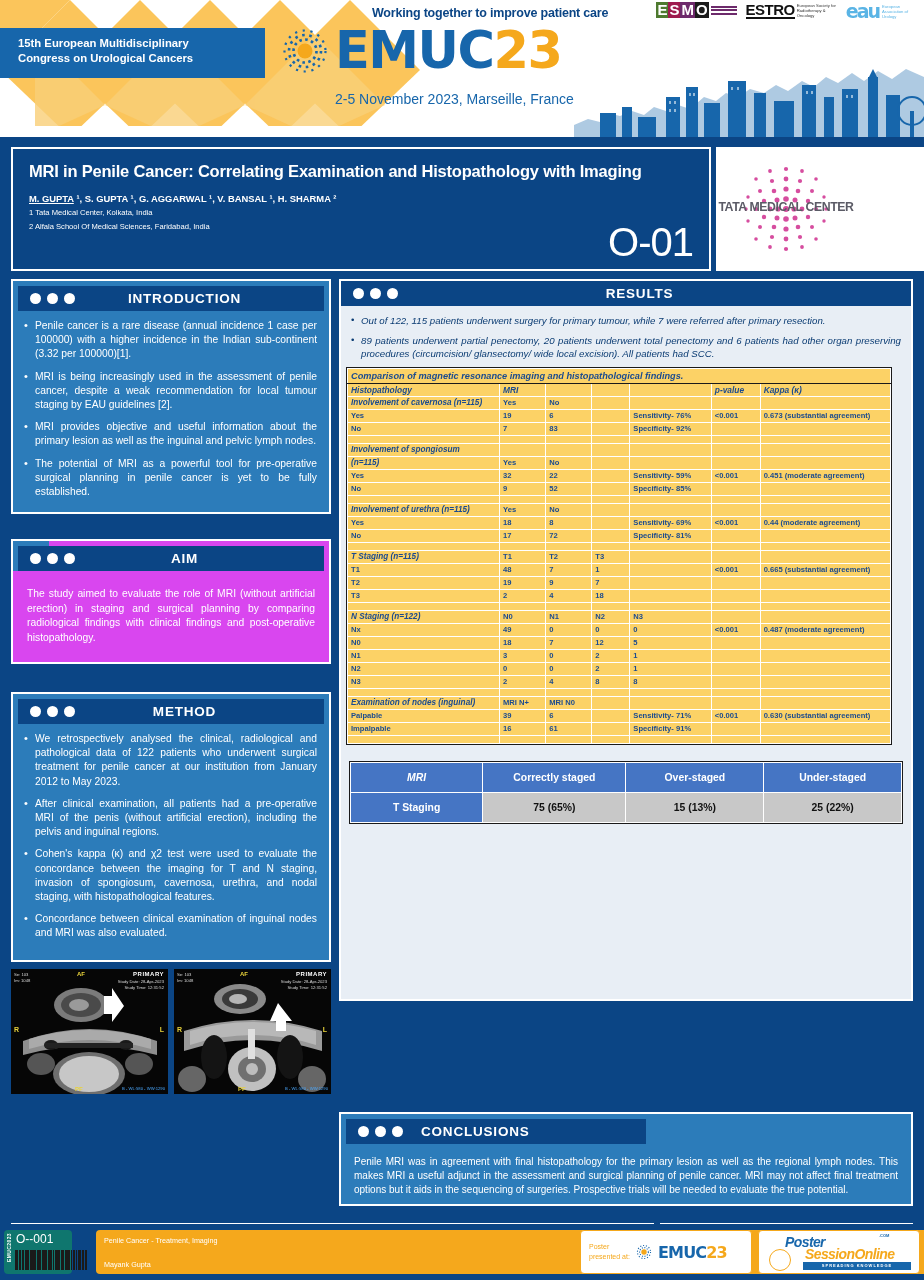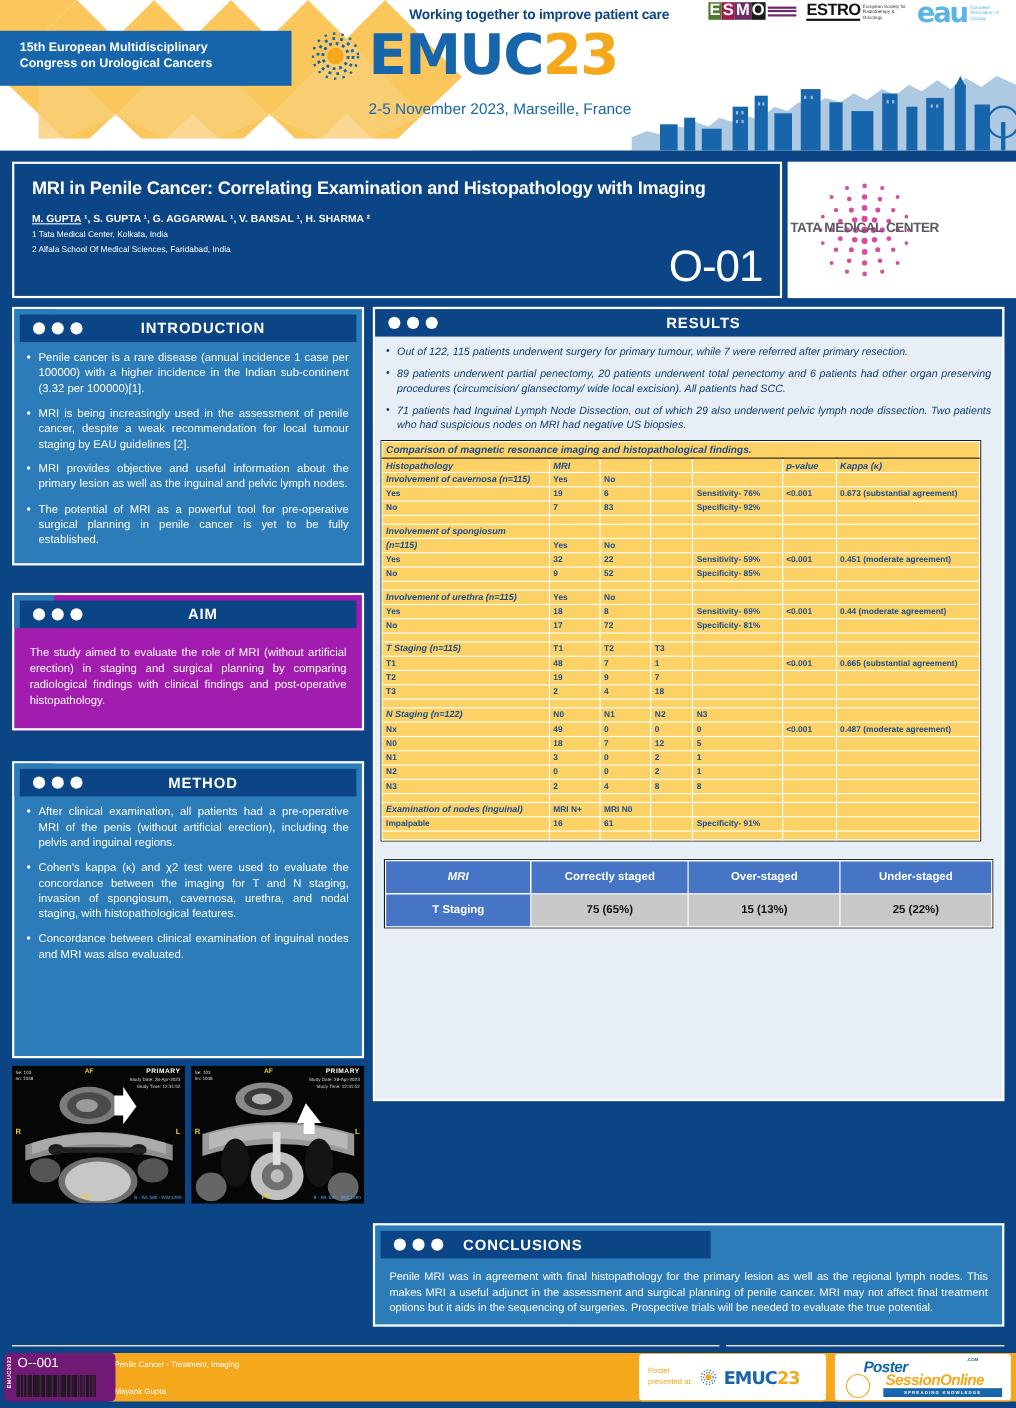--- a/index.html
+++ b/index.html
@@ -30,21 +30,21 @@
   .esmo-word span {
     font-size:15px; font-weight:900; color:#fff; line-height:16px;
     padding:0 1px; font-family:"Liberation Sans", sans-serif;
   }
   .esmo-lines { display:flex; flex-direction:column; gap:1.5px; }
   .esmo-lines i { display:block; width:26px; height:2px; background:#6d2a6b; }
   .logo-estro { display:flex; align-items:center; gap:2px; }
   .estro-word { font-size:15px; font-weight:900; color:#111; letter-spacing:-0.5px; border-bottom:2px solid #111; line-height:15px;}
   .estro-sub { font-size:4.2px; color:#333; line-height:5px; width:40px; }
   .logo-eau { display:flex; align-items:center; gap:3px; }
-  .eau-word { font-size:25px; font-weight:900; color:#5ab4e5; letter-spacing:-2px; line-height:19px; font-family:"DejaVu Sans", sans-serif;}
+  .eau-word { font-size:19px; font-weight:900; color:#5ab4e5; letter-spacing:-2px; line-height:19px; font-family:"DejaVu Sans", sans-serif;}
   .eau-sub { font-size:4.2px; color:#5ab4e5; line-height:5px; width:34px; }
 
   .congress-tab {
     position:absolute; left:0; top:28px;
     width:265px; height:50px;
     background:#1766ab;
     color:#fff;
     padding:8px 0 0 18px;
     font-size:11.3px; font-weight:bold; line-height:15px;
     z-index:4;
@@ -98,21 +98,21 @@
     position:relative;
   }
   .sec-head .dots { display:flex; gap:6px; margin-left:12px; }
   .sec-head .dots i { width:11px; height:11px; border-radius:50%; background:#fff; display:block; }
   .sec-head .t {
     flex:1; text-align:center; color:#fff; font-weight:bold; font-size:13.5px;
     letter-spacing:0.8px; margin-right:30px;
   }
 
   .introbox { left:11px; top:142px; width:320px; height:235px; border:2px solid #fff; background:#2c7cba; }
-  .aimbox   { left:11px; top:402px; width:320px; height:125px; border:2px solid #fff; background:#a21caf; }
+  .aimbox   { left:11px; top:402px; width:320px; height:125px; border:2px solid #fff; background:#d946ef; }
   .methbox  { left:11px; top:555px; width:320px; height:270px; border:2px solid #fff; background:#2c7cba; }
 
   .sec-head-inset { margin:5px 5px 0 5px; width:calc(100% - 10px); }
   .inset-blue { position:absolute; left:0; top:0; width:36px; height:30px; background:#2c7cba; }
 
   ul.blist { list-style:none; padding:8px 12px 0 10px; }
   ul.blist li {
     font-size:10.3px; line-height:14.2px; color:#fff; margin-bottom:8px;
     padding-left:12px; position:relative; text-align:justify;
   }
@@ -179,22 +179,22 @@
   .contactbox { position:absolute; left:660px; top:1086px; width:253px; height:128px; border:2px solid #fff; background:#f5a81c; }
   .contact-head { background:#0b4585; height:24px; display:flex; align-items:center; margin:4px 4px 0 4px; padding-left:9px; }
   .contact-head i { width:11px; height:11px; border-radius:50%; background:#fff; display:block; margin-right:7px; }
   .contact-head span { color:#fff; font-weight:bold; font-size:12.2px; letter-spacing:0.4px; }
   .contact-body { padding:11px 12px 0 12px; }
   .contact-body p { font-size:9.6px; color:#fff; line-height:20px; }
 
   
   .footer { position:absolute; left:0; top:1224px; width:924px; height:56px; background:#0b4585; }
   .f-code {
-    position:absolute; left:4px; top:6px; width:101px; height:44px;
-    background:#701a75; border-radius:4px;padding-left:19px;
+    position:absolute; left:4px; top:6px; width:68px; height:44px;
+    background:#0f766e; border-radius:4px;padding-left:19px;
   }
   .f-code .vert {
     position:absolute; left:2px; top:3px; font-size:5px; color:#fff; font-weight:bold;
     writing-mode:vertical-rl; transform:rotate(180deg); letter-spacing:0.4px;
   }
   .f-code .num { position:absolute; left:12px; top:2px; font-size:12px; color:#fff; font-weight:400; }
   .f-barcode { position:absolute; left:11px; top:20px; width:72px; height:20px; display:flex; gap:0.6px; }
   .f-barcode i { display:block; background:#1a1a1a; height:20px; }
   .f-title {
     position:absolute; left:96px; top:6px; width:862px; height:44px;
@@ -438,20 +438,21 @@
     <div class="inset-blue"></div>
     <div class="sec-head sec-head-inset">
       <div class="dots">
           <i></i>
           <i></i>
           <i></i>
         </div>
       <div class="t">METHOD</div>
     </div>
     <ul class="blist">
+      <li>We retrospectively analysed the clinical, radiological and pathological data of 122 patients who underwent surgical treatment for penile cancer at our institution from January 2012 to May 2023.</li>
       <li>After clinical examination, all patients had a pre-operative MRI of the penis (without artificial erection), including the pelvis and inguinal regions.</li>
       <li>Cohen's kappa (κ) and χ2 test were used to evaluate the concordance between the imaging for T and N staging, invasion of spongiosum, cavernosa, urethra, and nodal staging, with histopathological features.</li>
       <li>Concordance between clinical examination of inguinal nodes and MRI was also evaluated.</li>
     </ul>
   </div>
 
   <div class="mriwrap">
     <div class="mri">
       <svg width="157" height="125" viewBox="0 0 157 125" style="position:absolute;left:0;top:0;">
         <rect width="157" height="125" fill="#060606"></rect>
@@ -516,21 +517,20 @@
       <div class="dots">
           <i></i>
           <i></i>
           <i></i>
         </div>
       <div class="t">RESULTS</div>
     </div>
     <ul class="rlist">
       <li>Out of 122, 115 patients underwent surgery for primary tumour, while 7 were referred after primary resection.</li>
       <li>89 patients underwent partial penectomy, 20 patients underwent total penectomy and 6 patients had other organ preserving procedures (circumcision/ glansectomy/ wide local excision). All patients had SCC.</li>
-      <li>71 patients had Inguinal Lymph Node Dissection, out of which 29 also underwent pelvic lymph node dissection. Two patients who had suspicious nodes on MRI had negative US biopsies.</li>
     </ul>
 
     <div class="ytable-wrap">
       <table class="ytable">
         <colgroup>
           <col style="width:28%">
             <col style="width:8.5%">
             <col style="width:8.5%">
             <col style="width:7%">
           <col style="width:15%">
@@ -776,20 +776,29 @@
               <td class="lbl"></td>
             </tr>
             <tr>
               <td class="lbl it" style="font-size: 8.2px;">Examination of nodes (inguinal)</td>
               <td class="lbl">MRI N+</td>
               <td class="lbl">MRI N0</td>
               <td class="lbl"></td>
               <td class="lbl"></td>
               <td class="lbl"></td>
               <td class="lbl"></td>
+            </tr>
+            <tr>
+              <td class="lbl">Palpable</td>
+              <td class="lbl">39</td>
+              <td class="lbl">6</td>
+              <td class="lbl"></td>
+              <td class="lbl">Sensitivity- 71%</td>
+              <td class="lbl">&lt;0.001</td>
+              <td class="lbl">0.630 (substantial agreement)</td>
             </tr>
             <tr>
               <td class="lbl">Impalpable</td>
               <td class="lbl">16</td>
               <td class="lbl">61</td>
               <td class="lbl"></td>
               <td class="lbl">Specificity- 91%</td>
               <td class="lbl"></td>
               <td class="lbl"></td>
             </tr>

